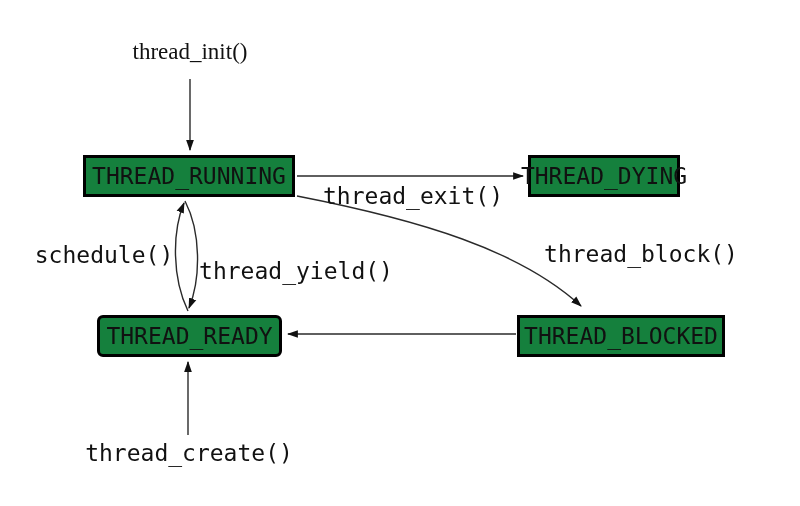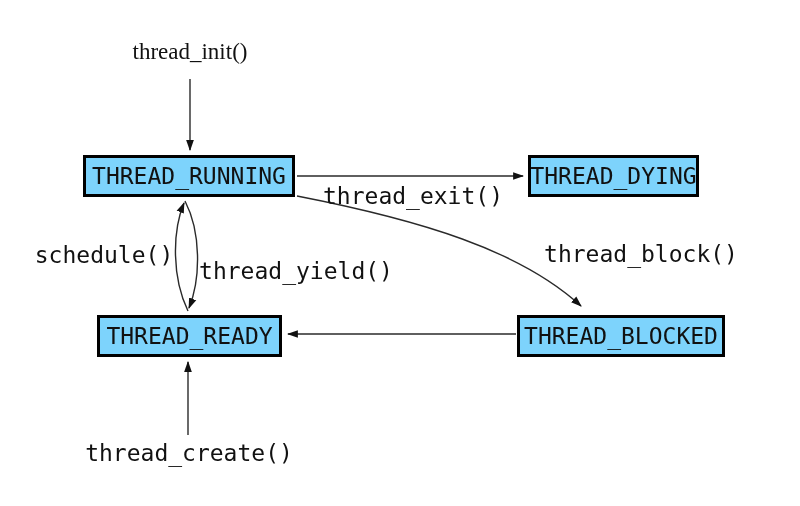--- a/index.html
+++ b/index.html
@@ -20,31 +20,31 @@
     position: absolute;
     left: 0;
     top: 0;
     width: 800px;
     height: 506px;
   }
   .state-box {
     position: absolute;
     box-sizing: border-box;
     border: 3px solid #000000;
-    background: #7dd3fc;
+    background: #15803d;
     display: flex;
     align-items: center;
     justify-content: center;
     font-size: 23px;
     white-space: nowrap;
     z-index: 2;
   }
   #box-running  { left: 83px;  top: 155px; width: 212px; height: 42px; }
-  #box-dying    { left: 528px; top: 155px; width: 171px; height: 42px; justify-content: center; }
-  #box-ready    { left: 97px;  top: 315px; width: 185px; height: 42px; }
+  #box-dying    { left: 528px; top: 155px; width: 152px; height: 42px; justify-content: center; }
+  #box-ready    { left: 97px;  top: 315px; width: 185px; height: 42px; border-radius: 6px; }
   #box-blocked  { left: 517px; top: 315px; width: 208px; height: 42px; }
 
   .edge-label {
     position: absolute;
     transform: translateX(-50%);
     font-size: 23px;
     line-height: 30px;
     white-space: nowrap;
     z-index: 1;
   }

